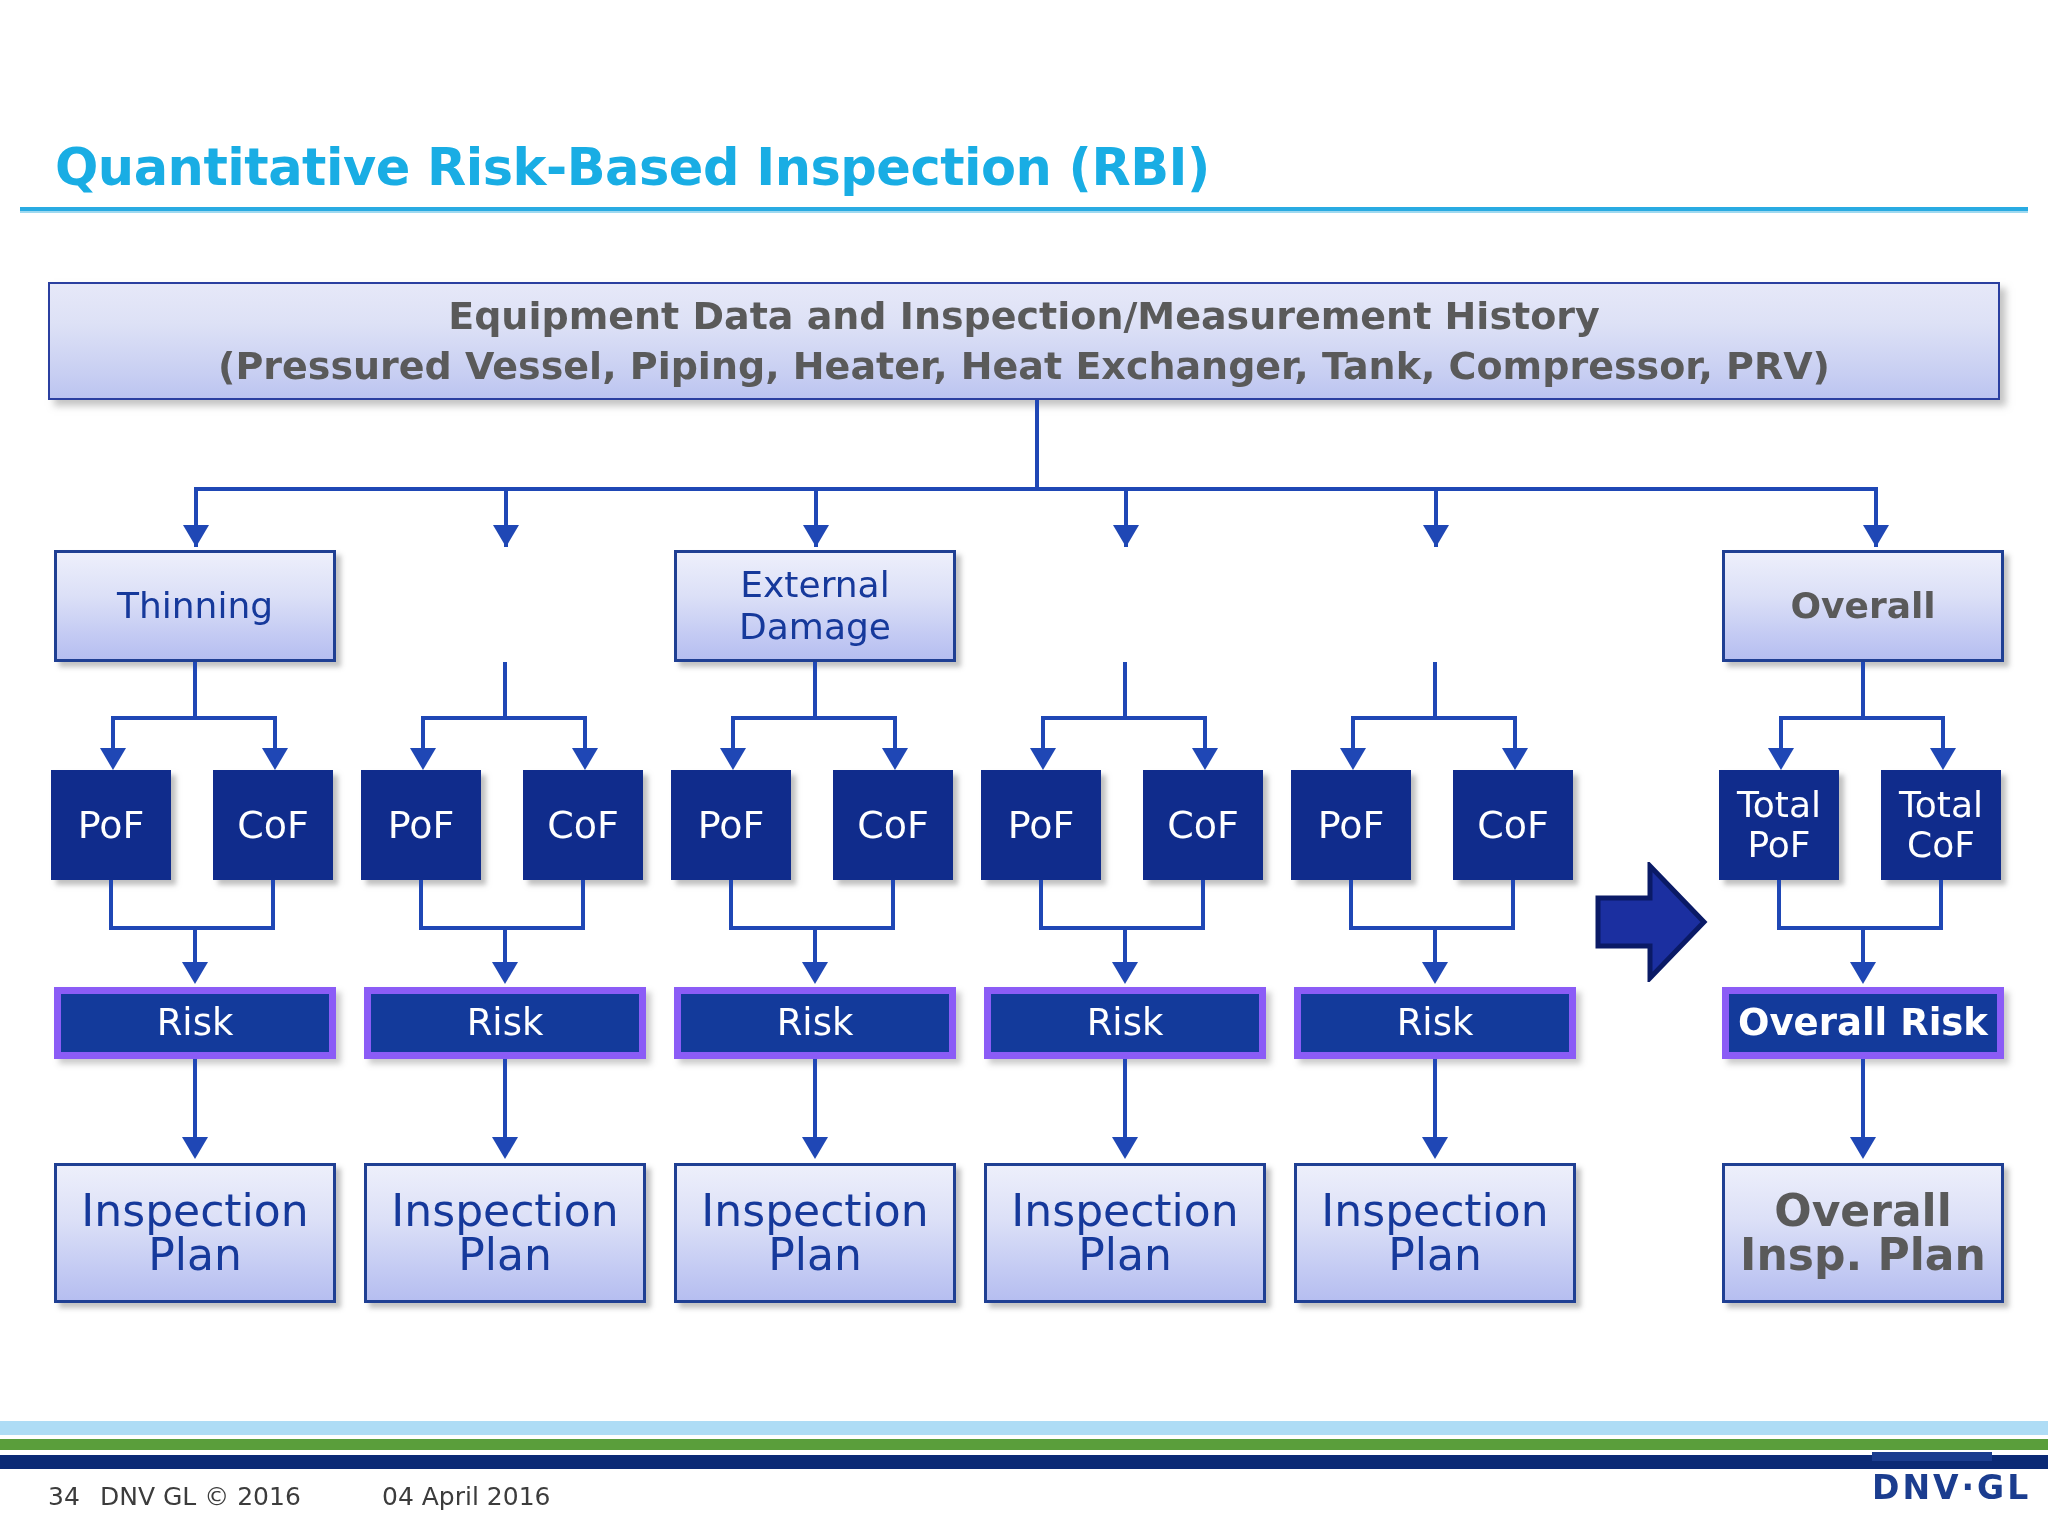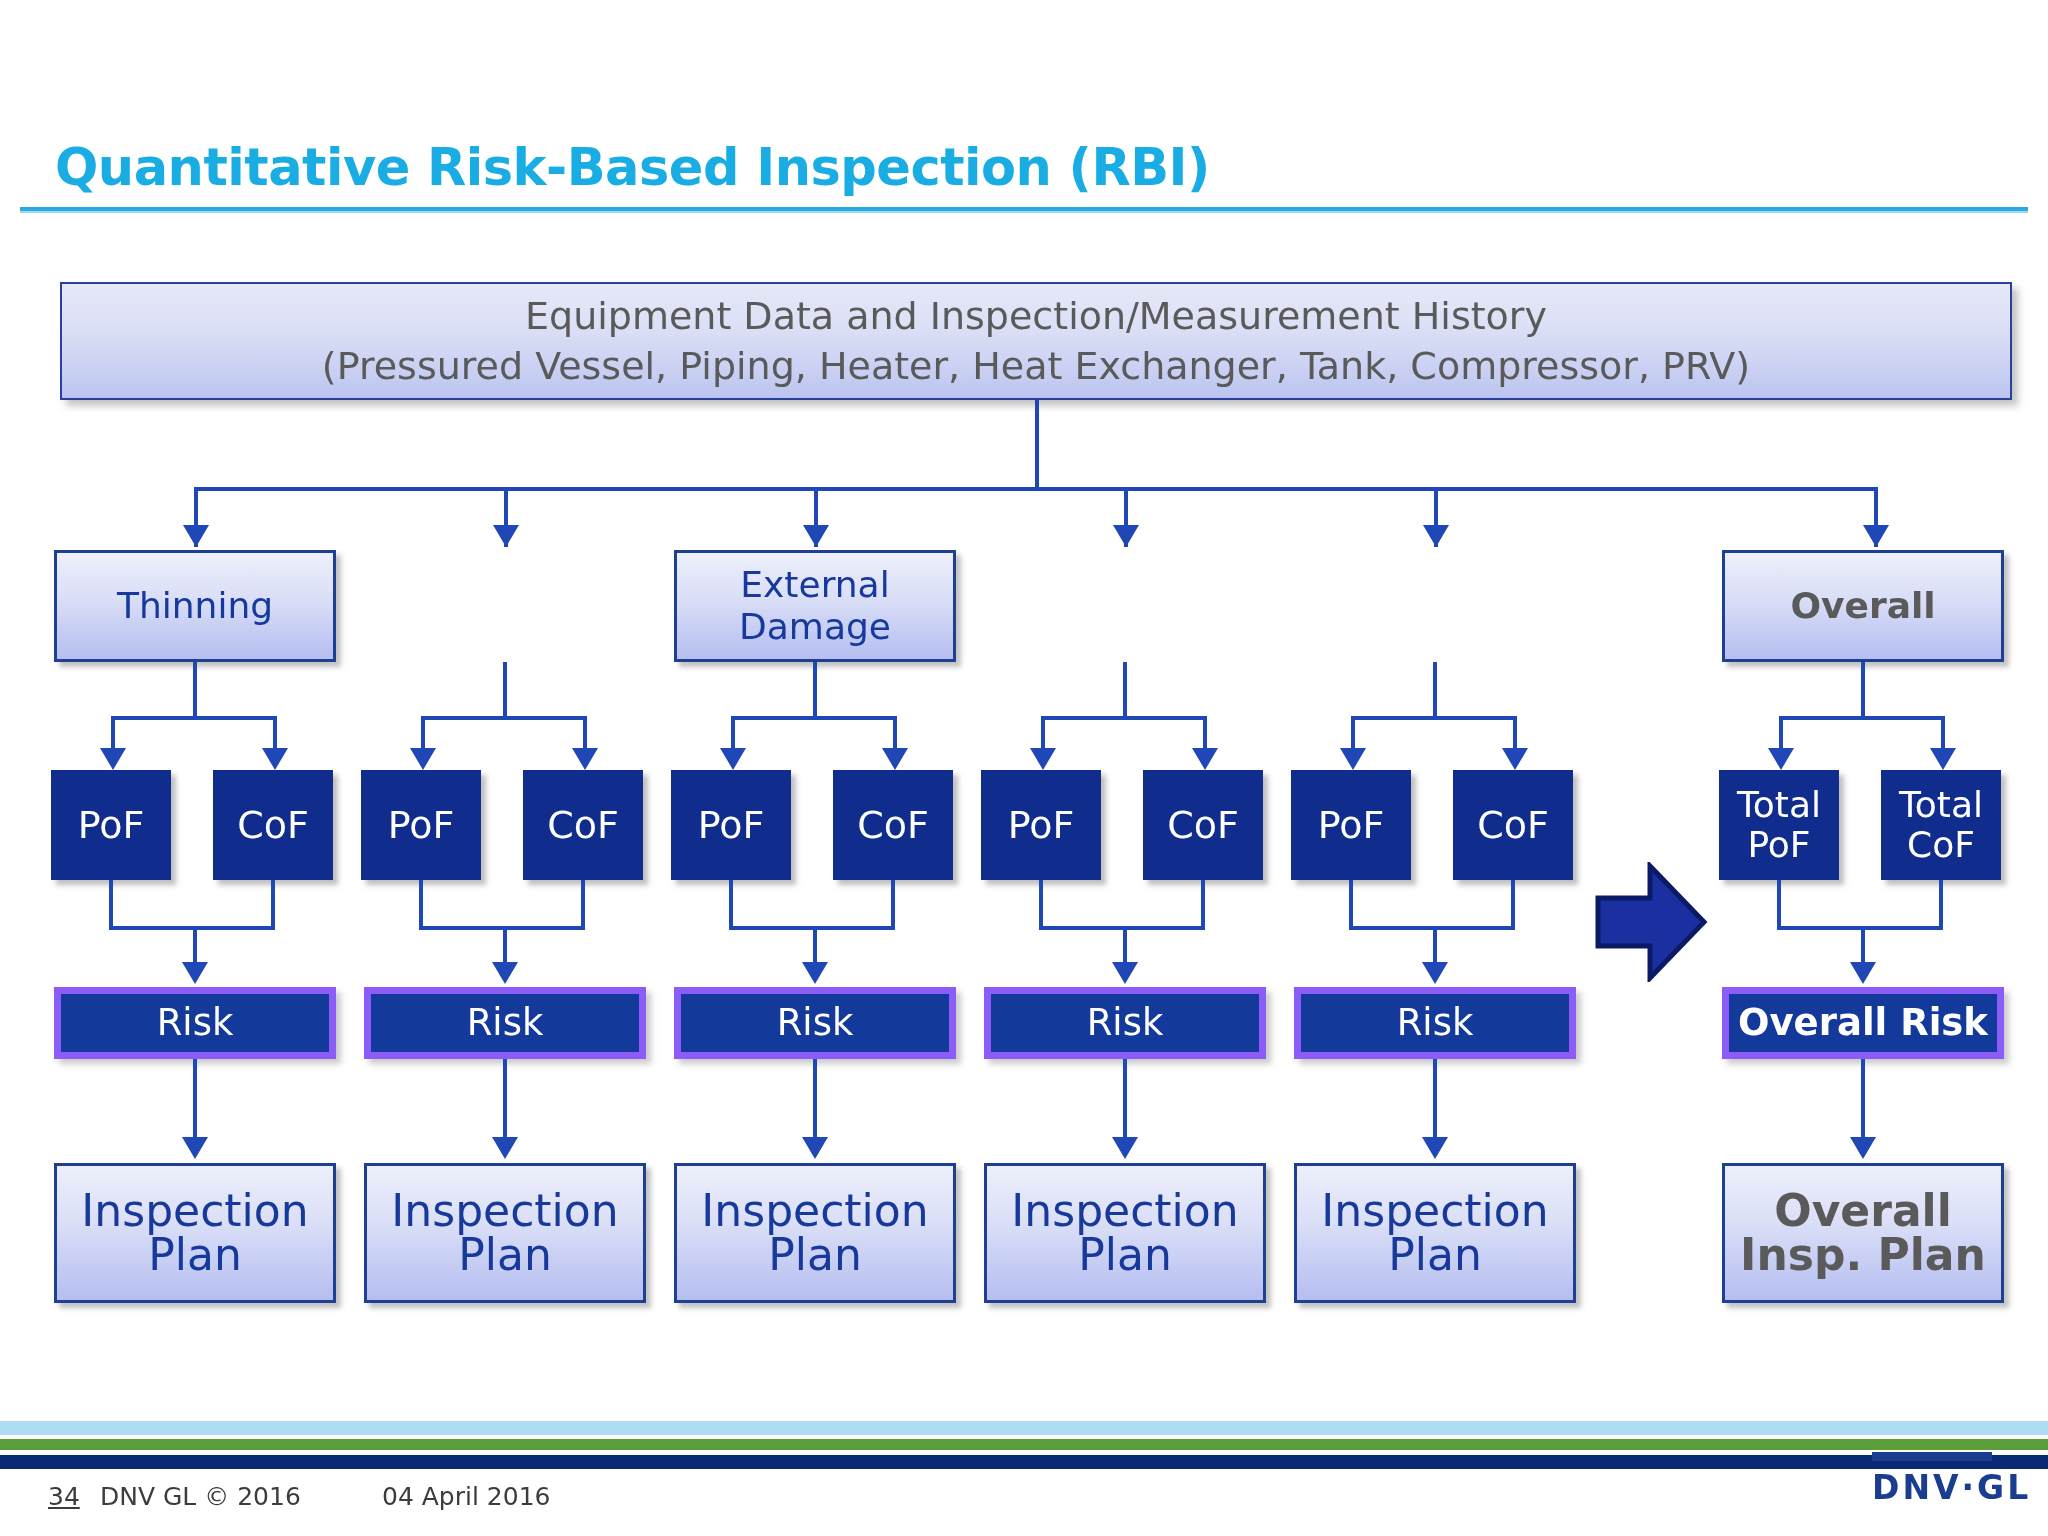--- a/index.html
+++ b/index.html
@@ -30,21 +30,21 @@
     border:3px solid #1F3F93;
     background:linear-gradient(180deg,#EDEFFB 0%,#DCE0F7 40%,#C3CAF3 78%,#B6BEF0 100%);
     box-shadow:5px 5px 5px rgba(120,120,120,.45);
     display:flex;align-items:center;justify-content:center;text-align:center;
     color:#16399B;
   }
   .headerbox{
     border:2px solid #2B3FA0;
     background:linear-gradient(180deg,#E6E8F8 0%,#DDE1F6 35%,#C7CEF2 80%,#BCC4F0 100%);
     box-shadow:6px 6px 7px rgba(140,140,140,.5);
-    color:#5A5A5A;font-weight:normal;margin-left:12px;
+    color:#5A5A5A;font-weight:bold;
   }
   .navybox{
     position:absolute;box-sizing:border-box;
     background:#102C8C;
     box-shadow:5px 5px 5px rgba(130,130,130,.5);
     display:flex;align-items:center;justify-content:center;text-align:center;
     color:#ffffff;
   }
   .riskbox{
     position:absolute;box-sizing:border-box;
@@ -77,21 +77,21 @@
   
   #big-arrow{position:absolute;left:1592px;top:862px;width:118px;height:120px;}
 
   
   #f-lightblue{position:absolute;left:0;top:1421px;width:2048px;height:14px;background:#AEDCF5;}
   #f-white1{position:absolute;left:0;top:1435px;width:2048px;height:4px;background:#fff;}
   #f-green{position:absolute;left:0;top:1439px;width:2048px;height:11px;background:#5A9E3B;}
   #f-white2{position:absolute;left:0;top:1450px;width:2048px;height:5px;background:#fff;}
   #f-navy{position:absolute;left:0;top:1455px;width:2048px;height:14px;background:#0B2A75;}
 
-  #f-page{position:absolute;left:48px;top:1482px;font-size:25px;color:#3c3c3c;text-decoration:underline;}
+  #f-page{position:absolute;left:48px;top:1482px;font-size:25px;color:#3c3c3c;}
   #f-copy{position:absolute;left:100px;top:1482px;font-size:25px;color:#3c3c3c;white-space:nowrap;}
   #f-date{position:absolute;left:382px;top:1482px;font-size:25px;color:#3c3c3c;white-space:nowrap;}
 
   #logo{position:absolute;left:1872px;top:1452px;width:140px;height:62px;}
   #logo-bar{position:absolute;left:0;top:0;width:120px;height:9px;background:#1B3D8F;}
   #logo-text{
     position:absolute;left:0;top:16px;font-size:33px;font-weight:bold;
     color:#1B3D8F;letter-spacing:3px;white-space:nowrap;
   }
 </style>

